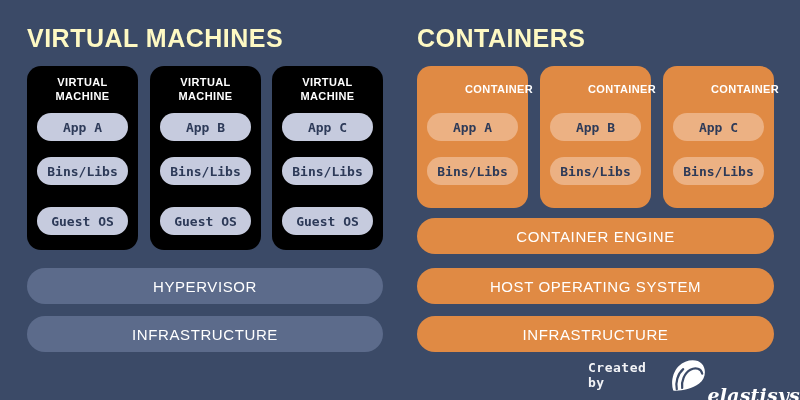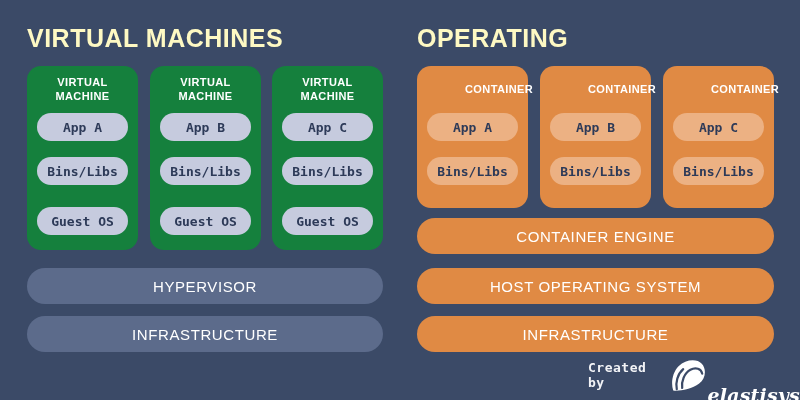--- a/index.html
+++ b/index.html
@@ -11,21 +11,21 @@
   }
   .section-title {
     position:absolute; top:24px; color:#fef9c3;
     font-size:25px; font-weight:800; letter-spacing:0.5px;
     text-align:left; white-space:nowrap;
   }
   .title-vm { left:27px;  width:386px; }
   .title-ct { left:417px; width:357px; }
 
   .card { position:absolute; top:66px; border-radius:14px; }
-  .vm-card { width:111px; height:184px; background:#15803d; }
+  .vm-card { width:111px; height:184px; background:#000000; }
   .ct-card { width:111px; height:142px; background:#e08a44;padding-left:48px; }
   .pos-vm1 { left:27px; }  .pos-vm2 { left:150px; } .pos-vm3 { left:272px; }
   .pos-ct1 { left:417px; } .pos-ct2 { left:540px; } .pos-ct3 { left:663px; }
 
   .card-header {
     color:#ffffff; font-weight:700; font-size:11px;
     letter-spacing:0.4px; text-align:center; line-height:1.3;
   }
   .vm-card .card-header { margin-top:9px; padding:0 16px; }
   .ct-card .card-header { margin-top:16px; }
@@ -64,21 +64,21 @@
     font-size:19px; color:#ffffff; letter-spacing:0.2px;margin-top:40px;
   }
   .logo { width:36px; height:33px; display:block; }
 </style>
 </head>
 <body>
 
 <div class="canvas">
 
   <div class="section-title title-vm">VIRTUAL MACHINES</div>
-  <div class="section-title title-ct">OPERATING</div>
+  <div class="section-title title-ct">CONTAINERS</div>
 
   <div class="card vm-card pos-vm1">
     <div class="card-header">VIRTUAL MACHINE</div>
     <div class="pill pill-1">App A</div>
     <div class="pill pill-2">Bins/Libs</div>
     <div class="pill pill-3">Guest OS</div>
   </div>
   <div class="card vm-card pos-vm2">
     <div class="card-header">VIRTUAL MACHINE</div>
     <div class="pill pill-1">App B</div>

